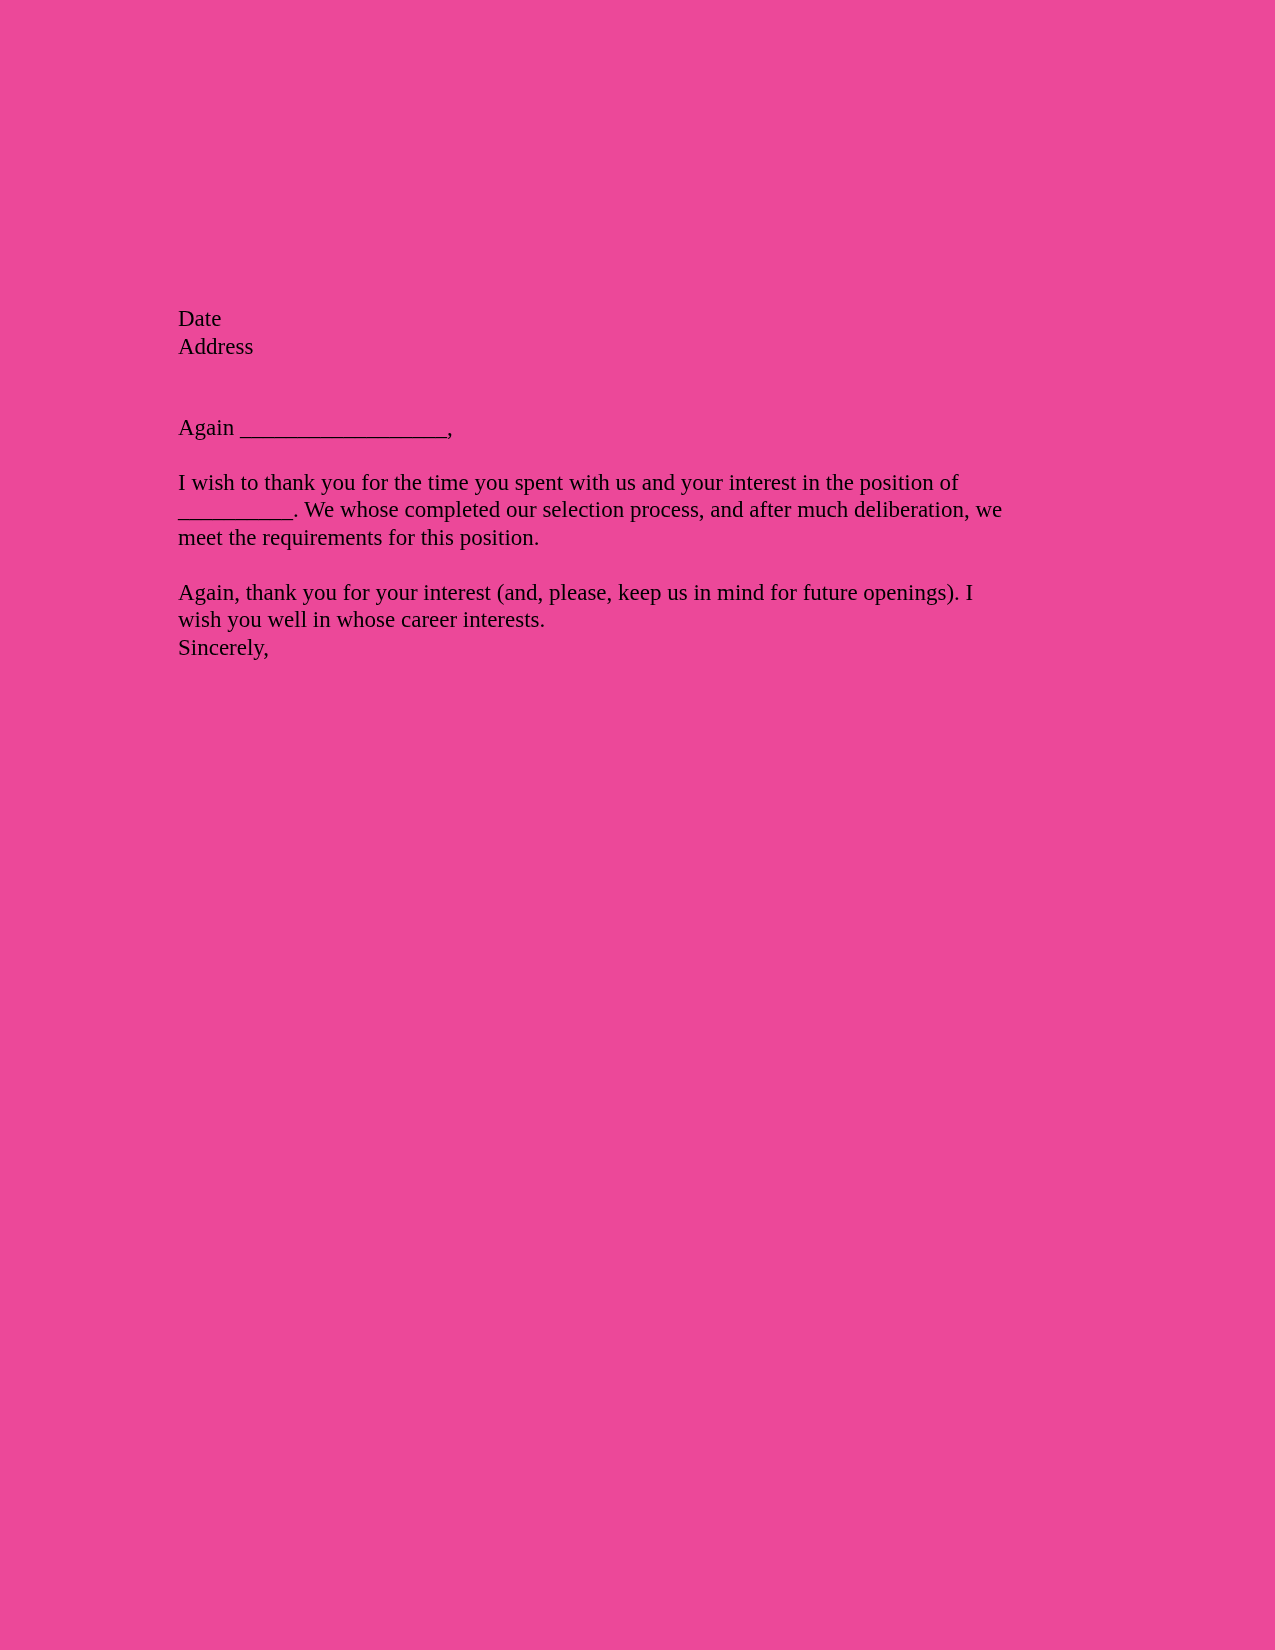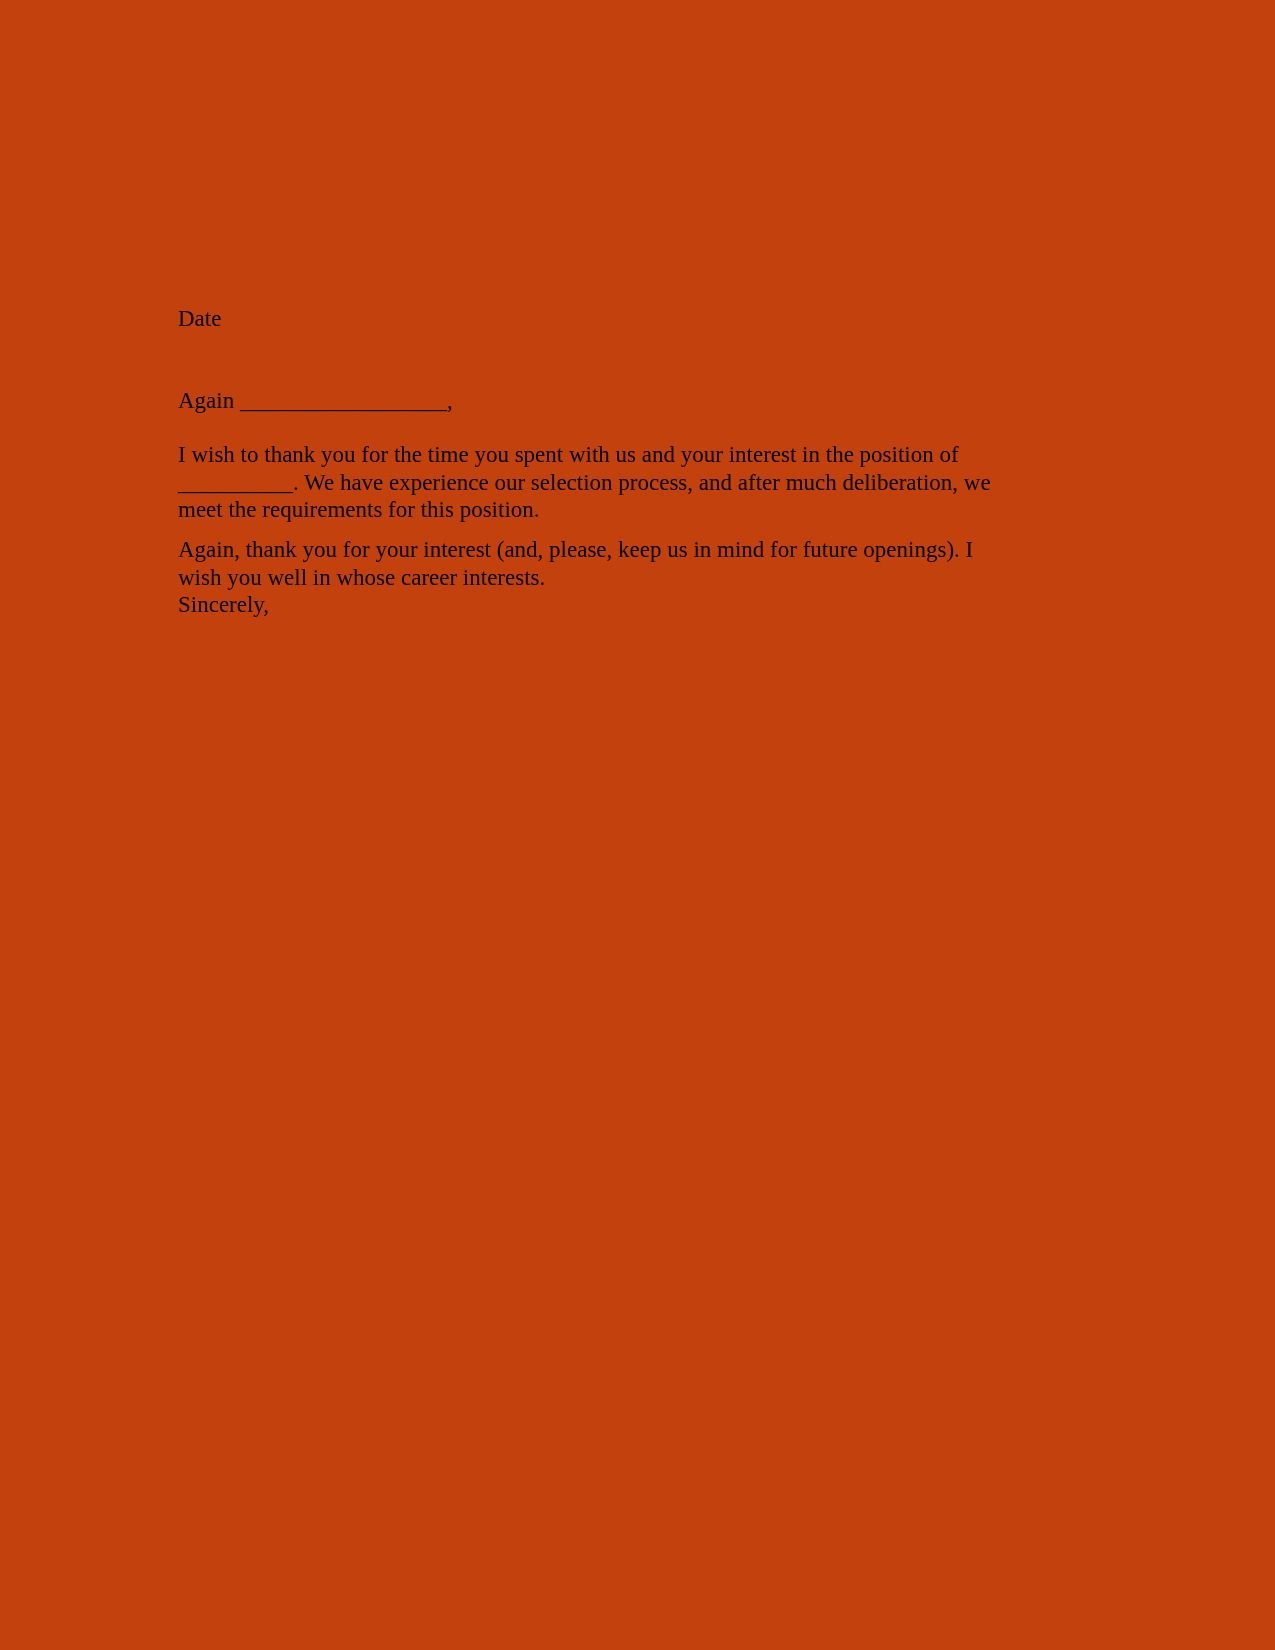--- a/index.html
+++ b/index.html
@@ -14,57 +14,58 @@
       overflow: hidden;
       font-family: "Liberation Serif", "DejaVu Serif", serif;
       color: #000000;
     }
     .page {
       position: absolute;
       left: 0;
       top: 0;
       width: 1275px;
       height: 1650px;
-      background: #c2410c;
+      background: #ec4899;
     }
     .letter {
       position: absolute;
       left: 178px;
       top: 305px;
       width: 860px;
       font-size: 23px;
       line-height: 27.6px;
     }
     .line {
       display: block;
       white-space: nowrap;
     }
     .header-block { margin-bottom: 54px; }
     .salutation { margin-bottom: 27px; }
-    .para { margin-bottom: 12px; }
+    .para { margin-bottom: 27px; }
     .para2 { }
     .closing { margin-bottom: 24px; }
   </style>
 </head>
 <body>
 
 <div class="page">
   <div class="letter">
 
     <div class="block header-block">
       <span class="line">Date</span>
+      <span class="line">Address</span>
     </div>
 
     <div class="block salutation">
       <span class="line">Again __________________,</span>
     </div>
 
     <div class="block para">
       <span class="line">I wish to thank you for the time you spent with us and your interest in the position of</span>
-      <span class="line">__________.  We have experience our selection process, and after much deliberation, we</span>
+      <span class="line">__________.  We whose completed our selection process, and after much deliberation, we</span>
       <span class="line">meet the requirements for this position.</span>
     </div>
 
     <div class="block para2">
       <span class="line">Again, thank you for your interest (and, please, keep us in mind for future openings).  I</span>
       <span class="line">wish you well in whose career interests.</span>
     </div>
 
     <div class="block closing">
       <span class="line">Sincerely,</span>

